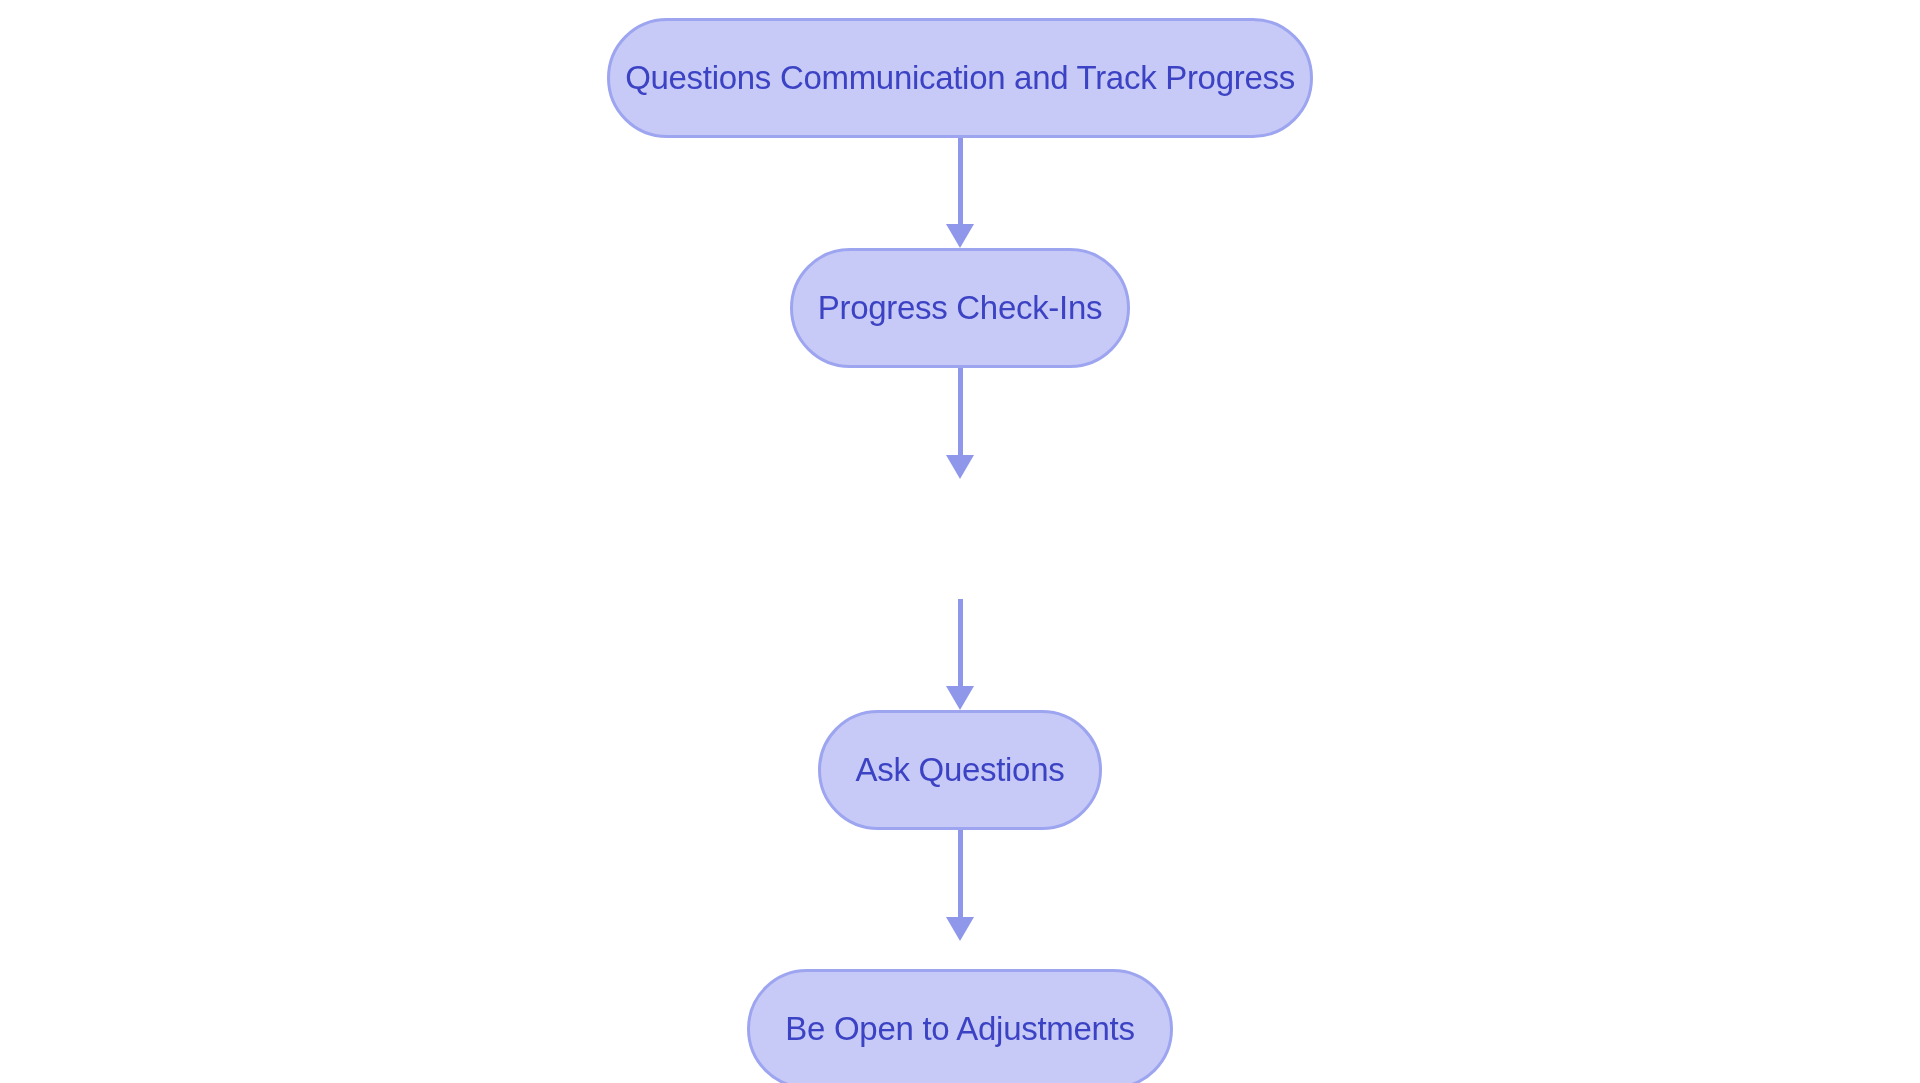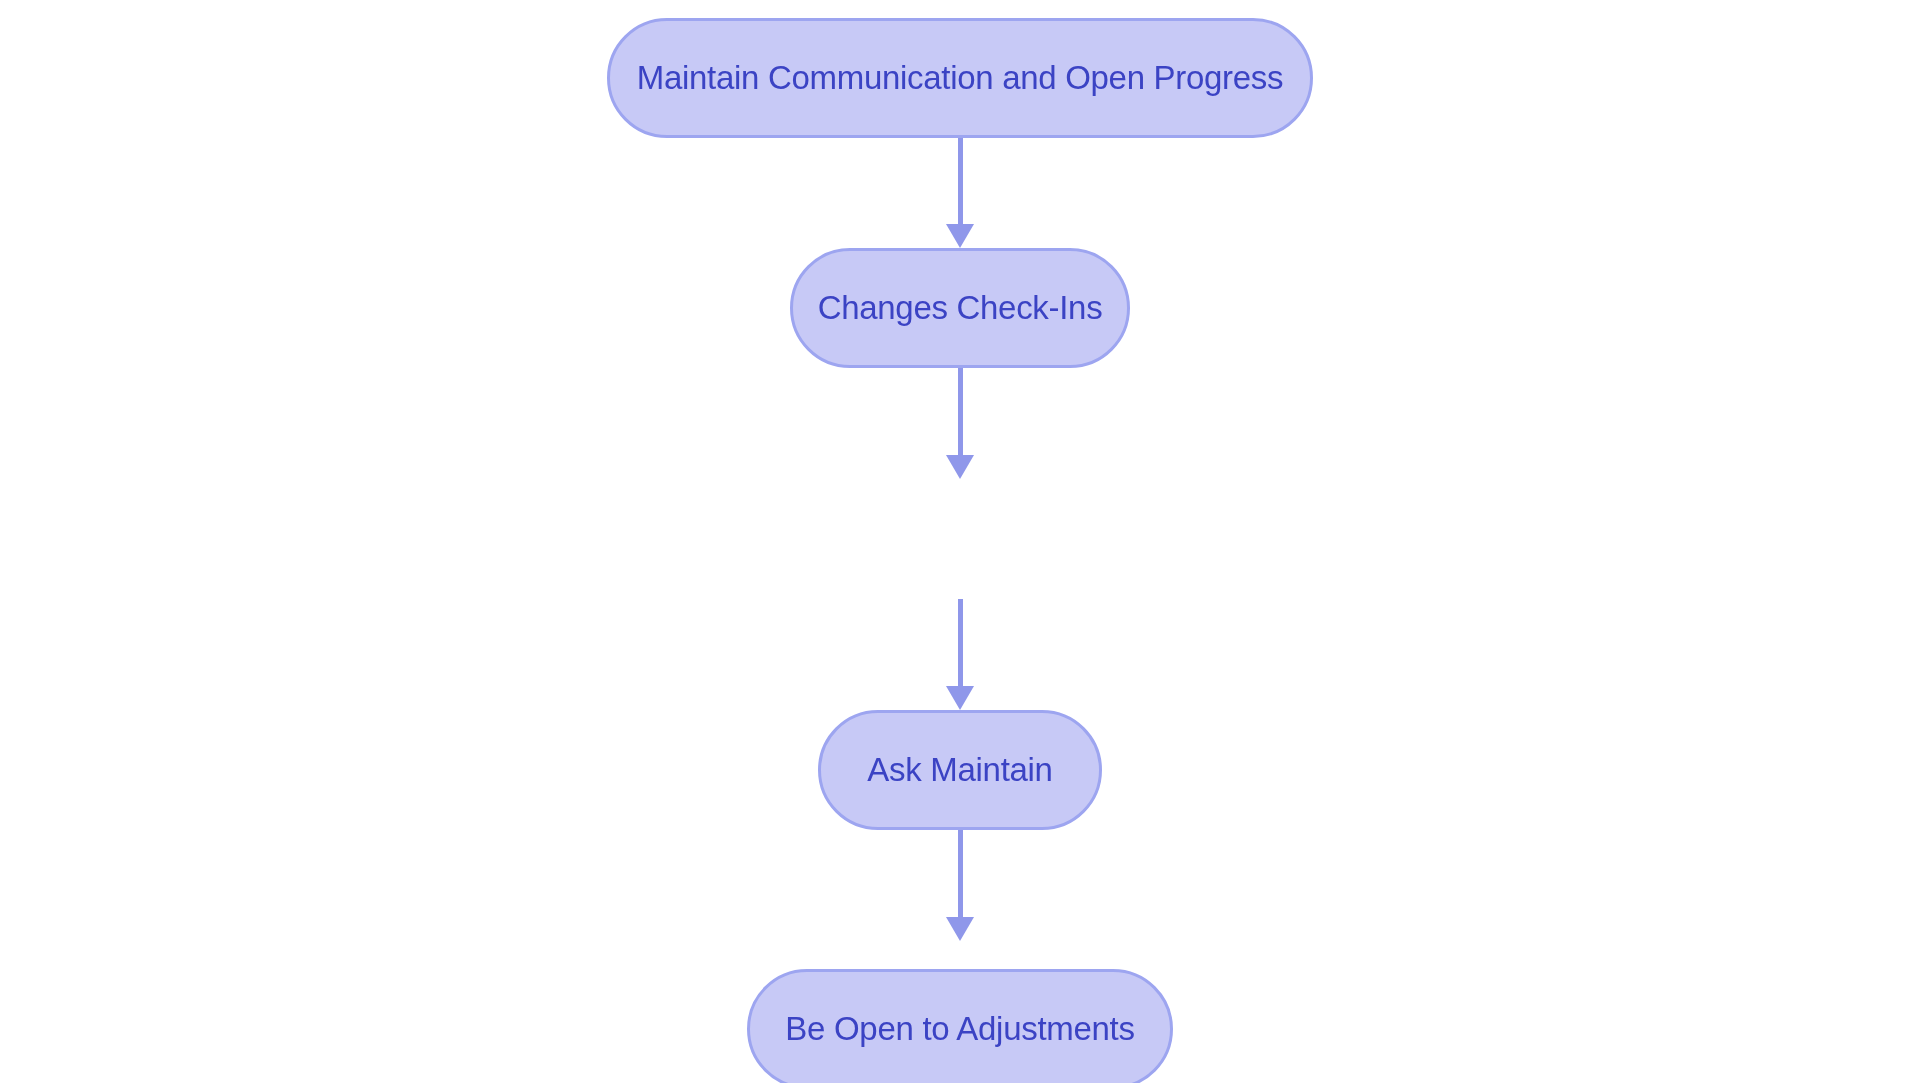--- a/index.html
+++ b/index.html
@@ -64,45 +64,45 @@
     border-right: 14px solid transparent;
     border-top: 24px solid var(--arrow, #8f97ea);
   }
 </style>
 </head>
 <body>
 
 <div class="canvas">
 
   <div class="node node-1">
-    <span>Maintain Communication and Open Progress</span>
+    <span>Questions Communication and Track Progress</span>
   </div>
 
   <div class="edge edge-1">
     <div class="line"></div>
     <div class="head"></div>
   </div>
 
   <div class="node node-2">
-    <span>Changes Check-Ins</span>
+    <span>Progress Check-Ins</span>
   </div>
 
   <div class="edge edge-2">
     <div class="line"></div>
     <div class="head"></div>
   </div>
 
 
   <div class="edge edge-3">
     <div class="line"></div>
     <div class="head"></div>
   </div>
 
   <div class="node node-4">
-    <span>Ask Maintain</span>
+    <span>Ask Questions</span>
   </div>
 
   <div class="edge edge-4">
     <div class="line"></div>
     <div class="head"></div>
   </div>
 
   <div class="node node-5">
     <span>Be Open to Adjustments</span>
   </div>

